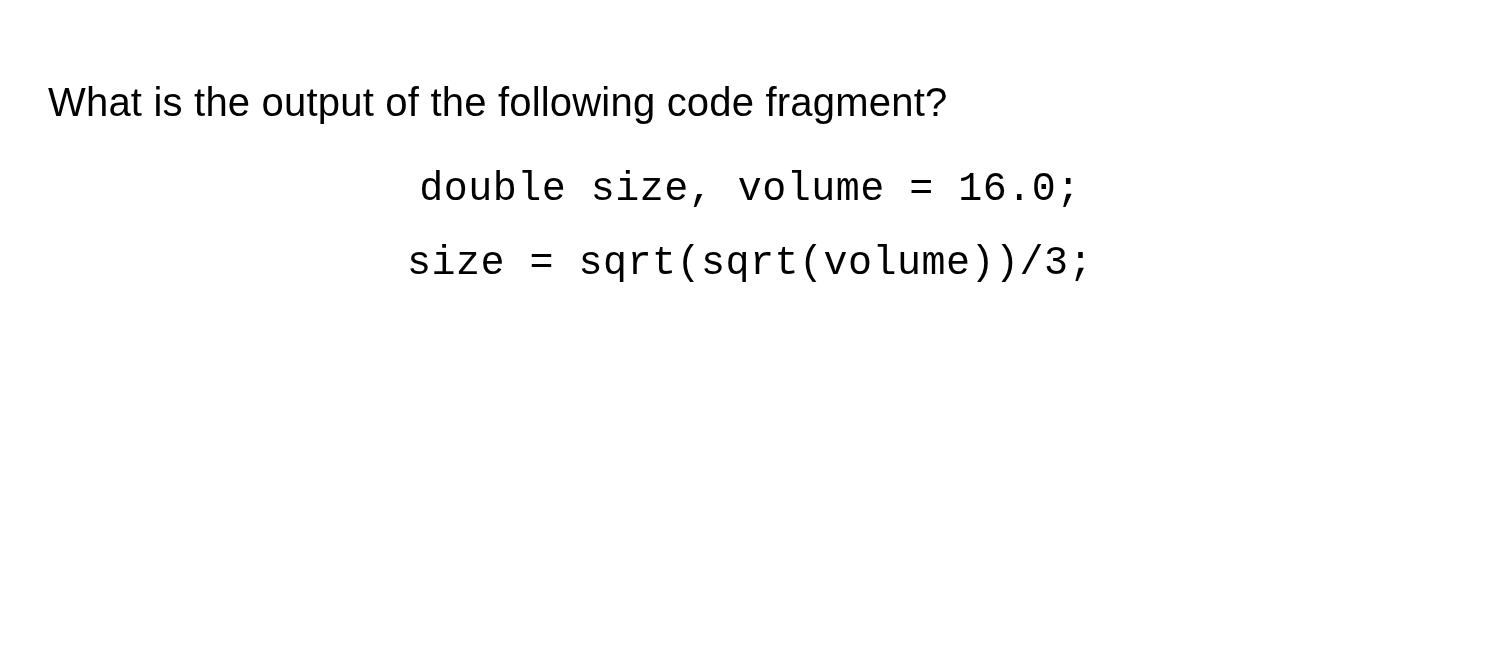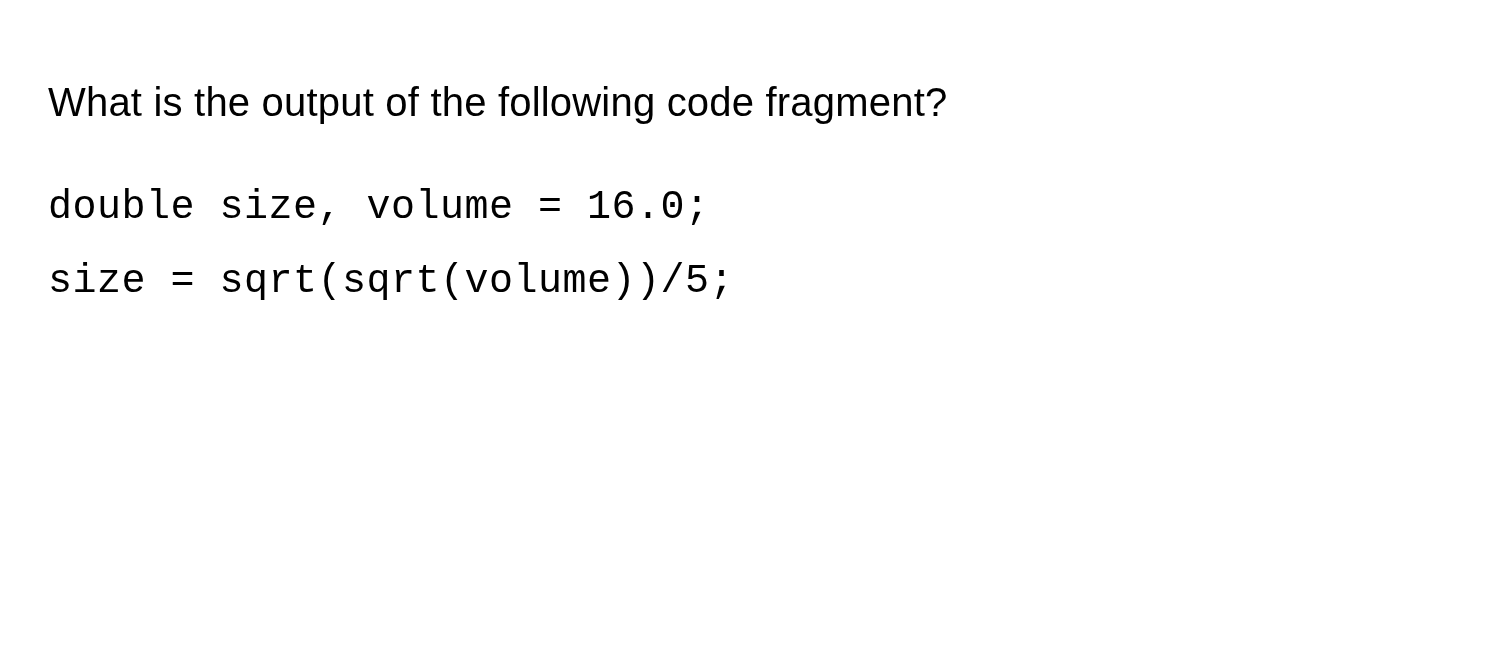--- a/index.html
+++ b/index.html
@@ -12,32 +12,33 @@
       height: 656px;
       background: #ffffff;
       font-family: Arial, Helvetica, sans-serif;
       padding: 80px 48px 48px 48px;
       overflow: hidden;
     }
     .question-heading {
       font-size: 40px;
       font-weight: 400;
       color: #000000;
-      margin-bottom: 46px;
+      margin-bottom: 28px;
       letter-spacing: 0.2px;
     }
     .code-line {
       font-family: "Courier New", Courier, monospace;
       font-size: 40px;
       color: #000000;
       line-height: 1.85;
       white-space: pre;
       letter-spacing: 0.5px;
+      text-align: center;
     }
   </style>
 </head>
 <body>
 
 <div class="content">
   <h1 class="question-heading">What is the output of the following code fragment?</h1>
   <div class="code-line">double size, volume = 16.0;</div>
-  <div class="code-line">size = sqrt(sqrt(volume))/5;</div>
+  <div class="code-line">size = sqrt(sqrt(volume))/3;</div>
 </div>
 
 </body></html>

